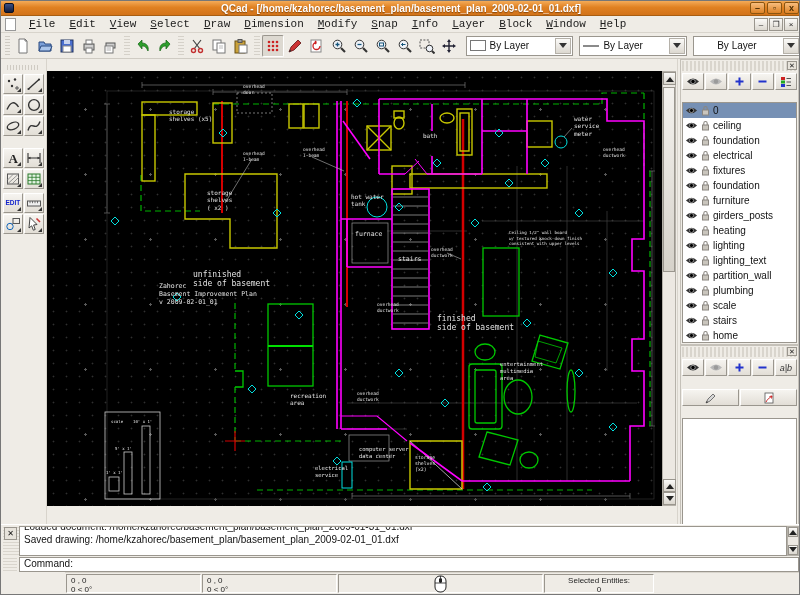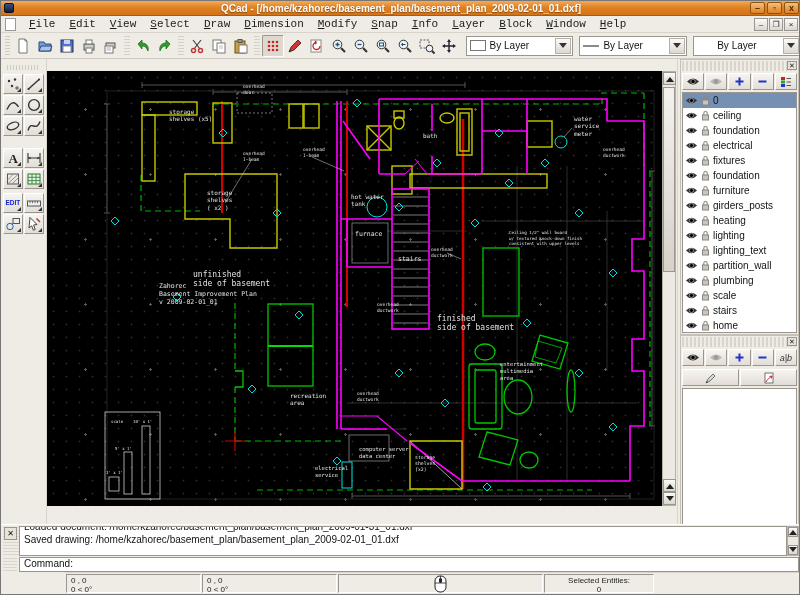--- a/index.html
+++ b/index.html
@@ -93,21 +93,21 @@
   #hthumb{top:0;height:12px;left:190px;width:305px;}
   #page-indicator{margin-left:6px;font-size:11px;color:#111;}
 
   
   #dock{width:124px;background:#EFECE6;border-left:1px solid #d8d4cc;padding:0 2px;}
   .panel{border:1px solid #c5c1b9;background:#EFECE6;margin-top:0;}
   .panel-header{height:10px;position:relative;margin:1px;
     background:repeating-linear-gradient(90deg,#d9d5cd 0 2px,#efece6 2px 4px);}
   .panel-close{position:absolute;right:0;top:0;width:10px;height:9px;border:1px solid #9a968e;
     background:#e7e3db;font-size:7px;line-height:7px;text-align:center;color:#222;padding:0;}
-  .panel-btnrow{display:flex;gap:1px;padding:1px 1px 2px 1px;}
+  .panel-btnrow{display:flex;gap:1px;padding:1px 1px 12px 1px;}
   .p-btn{flex:1;height:17px;border:1px solid;border-color:#fff #9a968e #9a968e #fff;
     background:linear-gradient(#f6f4f0,#e2ded6);display:flex;align-items:center;justify-content:center;
     font-size:9px;color:#00a;padding:0;}
   .p-btn svg{display:block;}
   #layer-list{height:241px;background:#fff;border:1px solid #9a968e;margin:0 1px 1px 1px;
     overflow:hidden;font-size:10px;color:#111;}
   .layer-row{height:15px;display:flex;align-items:center;padding-left:2px;gap:3px;}
   .layer-row.selected{background:#7690B4;}
   .layer-row .lname{white-space:nowrap;}
   #block-list{height:141px;background:#fff;border:1px solid #9a968e;margin:0 1px 1px 1px;}

